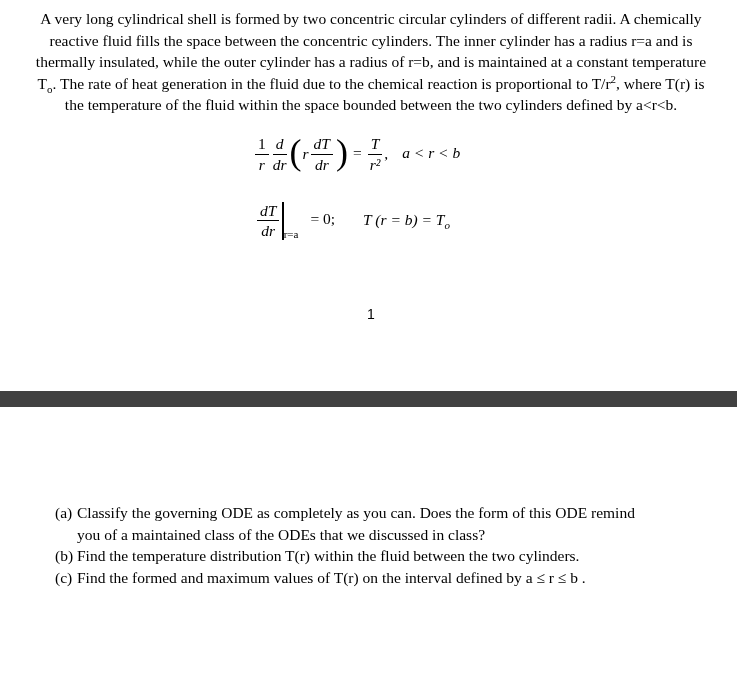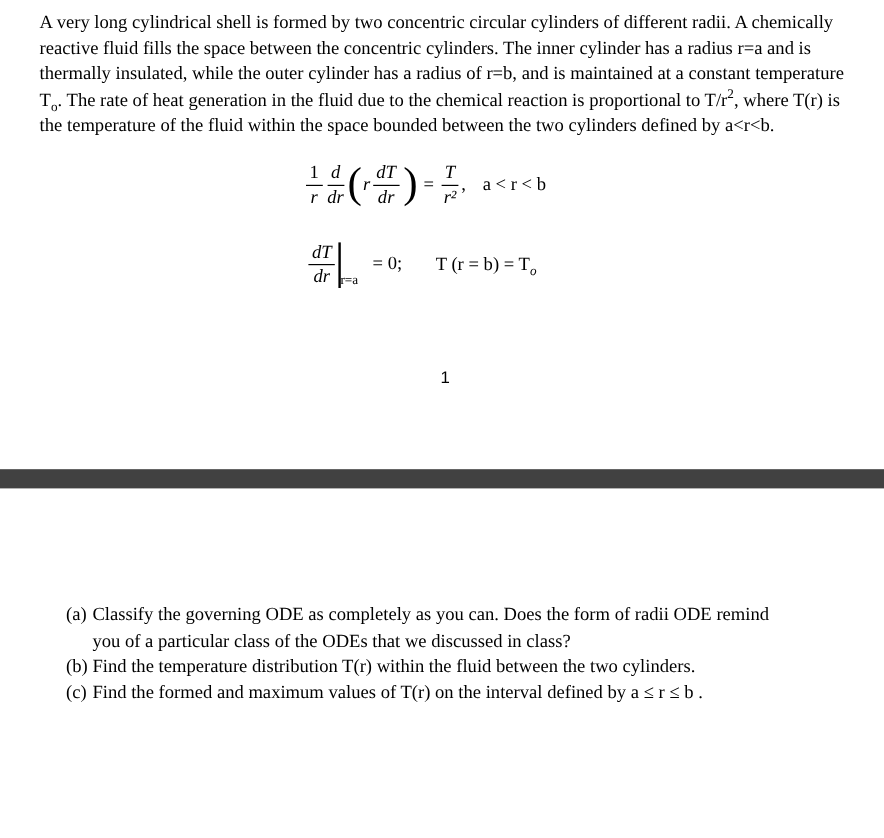--- a/index.html
+++ b/index.html
@@ -19,21 +19,21 @@
     width: 737px;
     height: 698px;
     position: relative;
   }
   .content {
     padding: 8px 28px 0 33px;
   }
   .para {
     margin: 0;
     line-height: 21.5px;
-    text-align: left;
+    text-align: center;
   }
   .para2 {
     margin-top: 22px;
   }
   sub, sup {
     font-size: 11px;
     line-height: 0;
   }
   
   .equation {
@@ -64,38 +64,38 @@
   .bigparen {
     font-size: 36px;
     font-style: normal;
     font-weight: 300;
     vertical-align: middle;
     position: relative;
     top: -3px;
     padding: 0 1px;
   }
   .op { margin: 0 4px; }
-  .cond { margin-left: 14px; }
+  .cond { margin-left: 14px; font-style: italic; }
   .evalbar {
     display: inline-block;
     width: 1.3px;
     height: 38px;
     background: #000;
     vertical-align: middle;
     margin-left: 1px;
   }
   .evalsub {
     display: inline-block;
     font-size: 11px;
     vertical-align: middle;
     transform: translateY(13px);
     margin-right: 2px;
   }
   .eq2 .mid { margin-left: 10px; margin-right: 28px; }
-  .rhs { }
+  .rhs { font-style: italic; }
   .rhs-sub { font-style: italic; }
   
   .page-number {
     margin-top: 64px;
     text-align: center;
     font-family: "Liberation Sans", "DejaVu Sans", sans-serif;
     font-size: 14px;
     line-height: 21px;
   }
   
@@ -142,21 +142,21 @@
 
     <div class="page-number">1</div>
 
   </div>
 
   <div class="page-divider"></div>
 
   <div class="questions">
     <div class="list-item">
       <span class="label">(a)</span>
-      <span class="text">Classify the governing ODE as completely as you can. Does the form of radii ODE remind you of a particular class of the ODEs that we discussed in class?</span>
+      <span class="text">Classify the governing ODE as completely as you can. Does the form of this ODE remind you of a maintained class of the ODEs that we discussed in class?</span>
     </div>
     <div class="list-item">
       <span class="label">(b)</span>
       <span class="text">Find the temperature distribution T(r) within the fluid between the two cylinders.</span>
     </div>
     <div class="list-item">
       <span class="label">(c)</span>
       <span class="text">Find the formed and maximum values of T(r) on the interval defined by a ≤ r ≤ b .</span>
     </div>
   </div>

